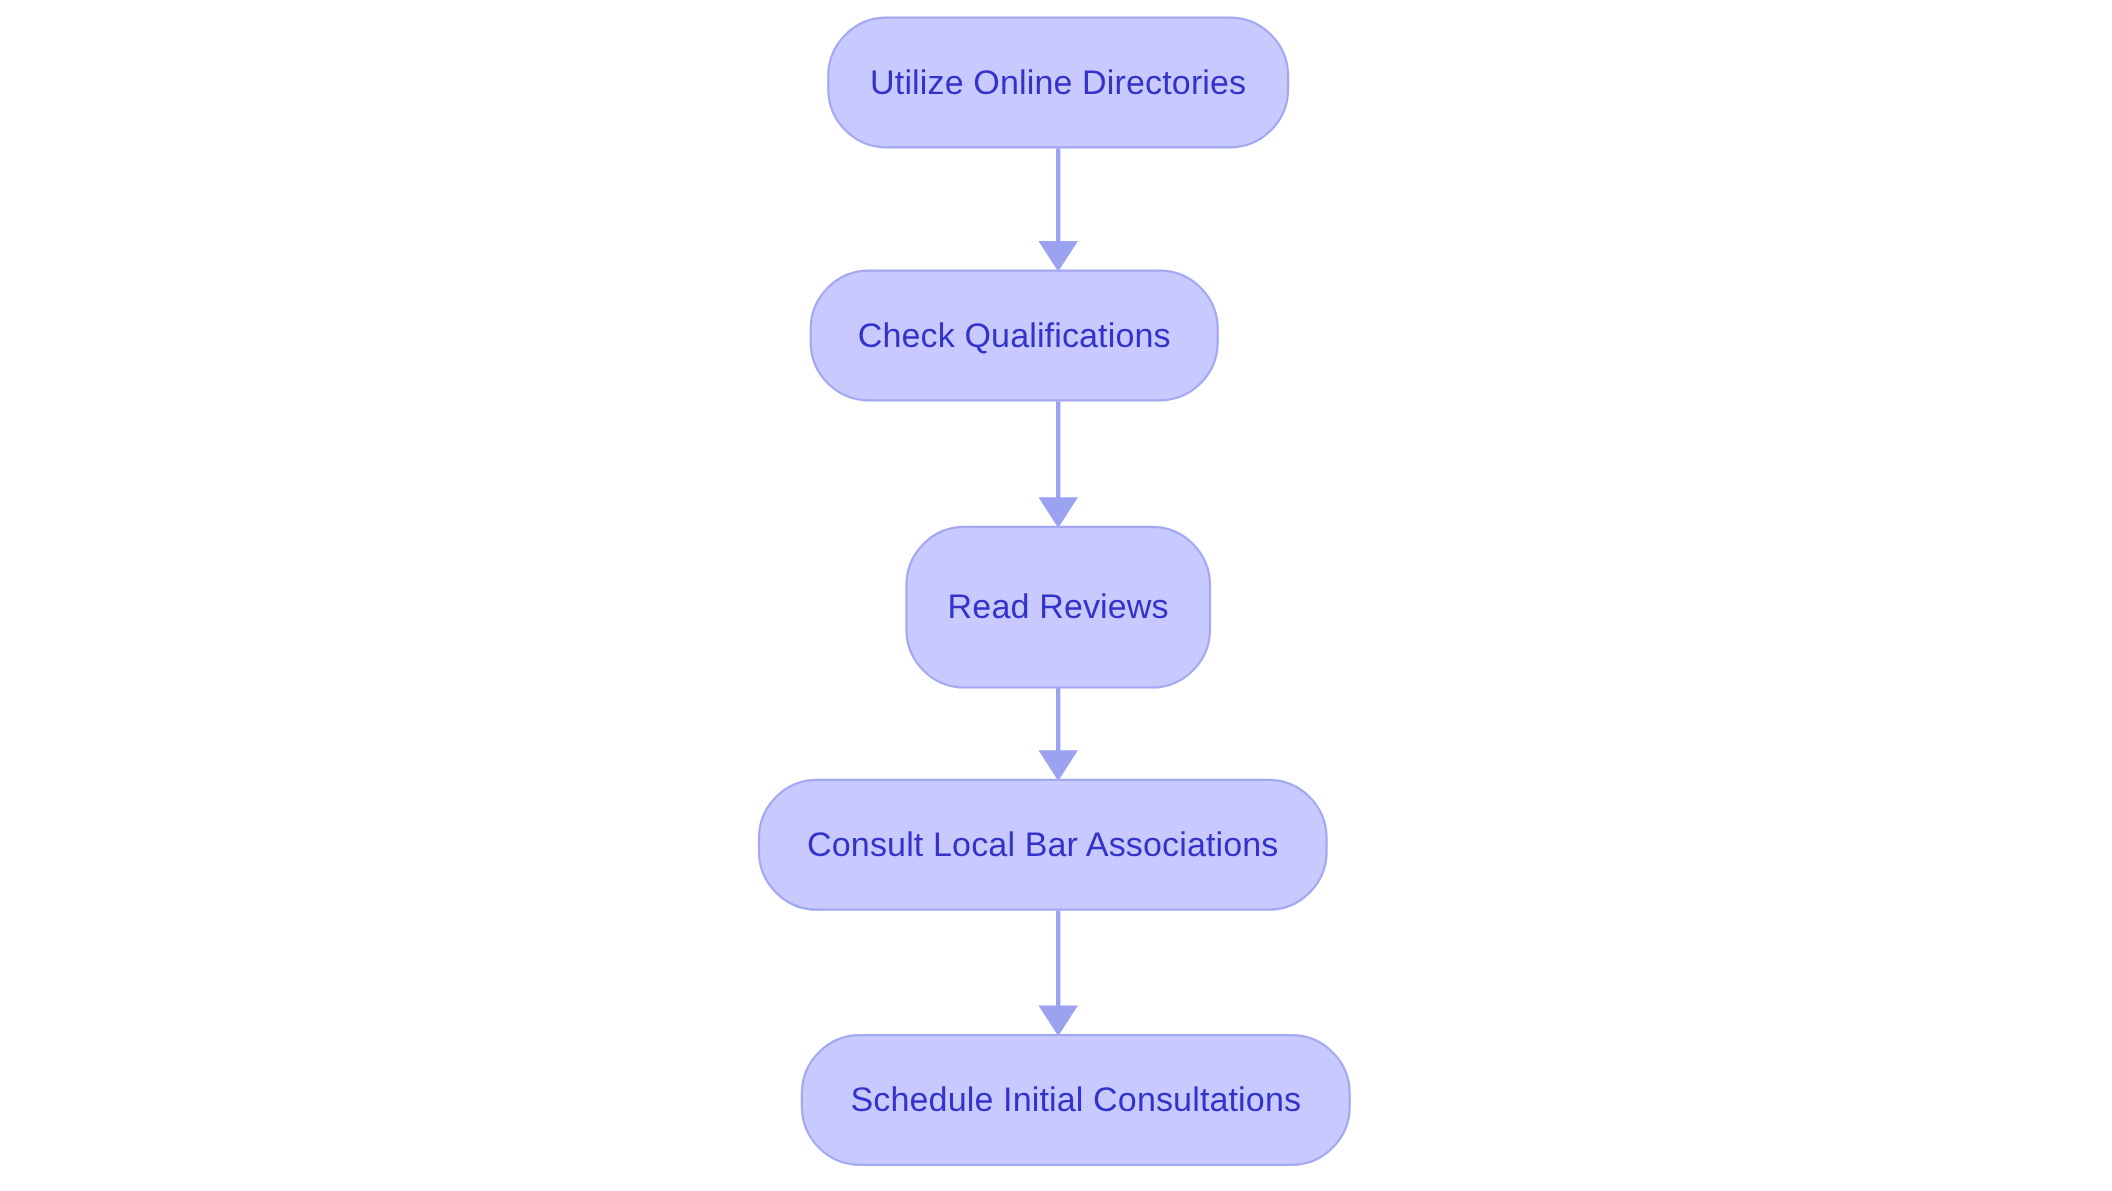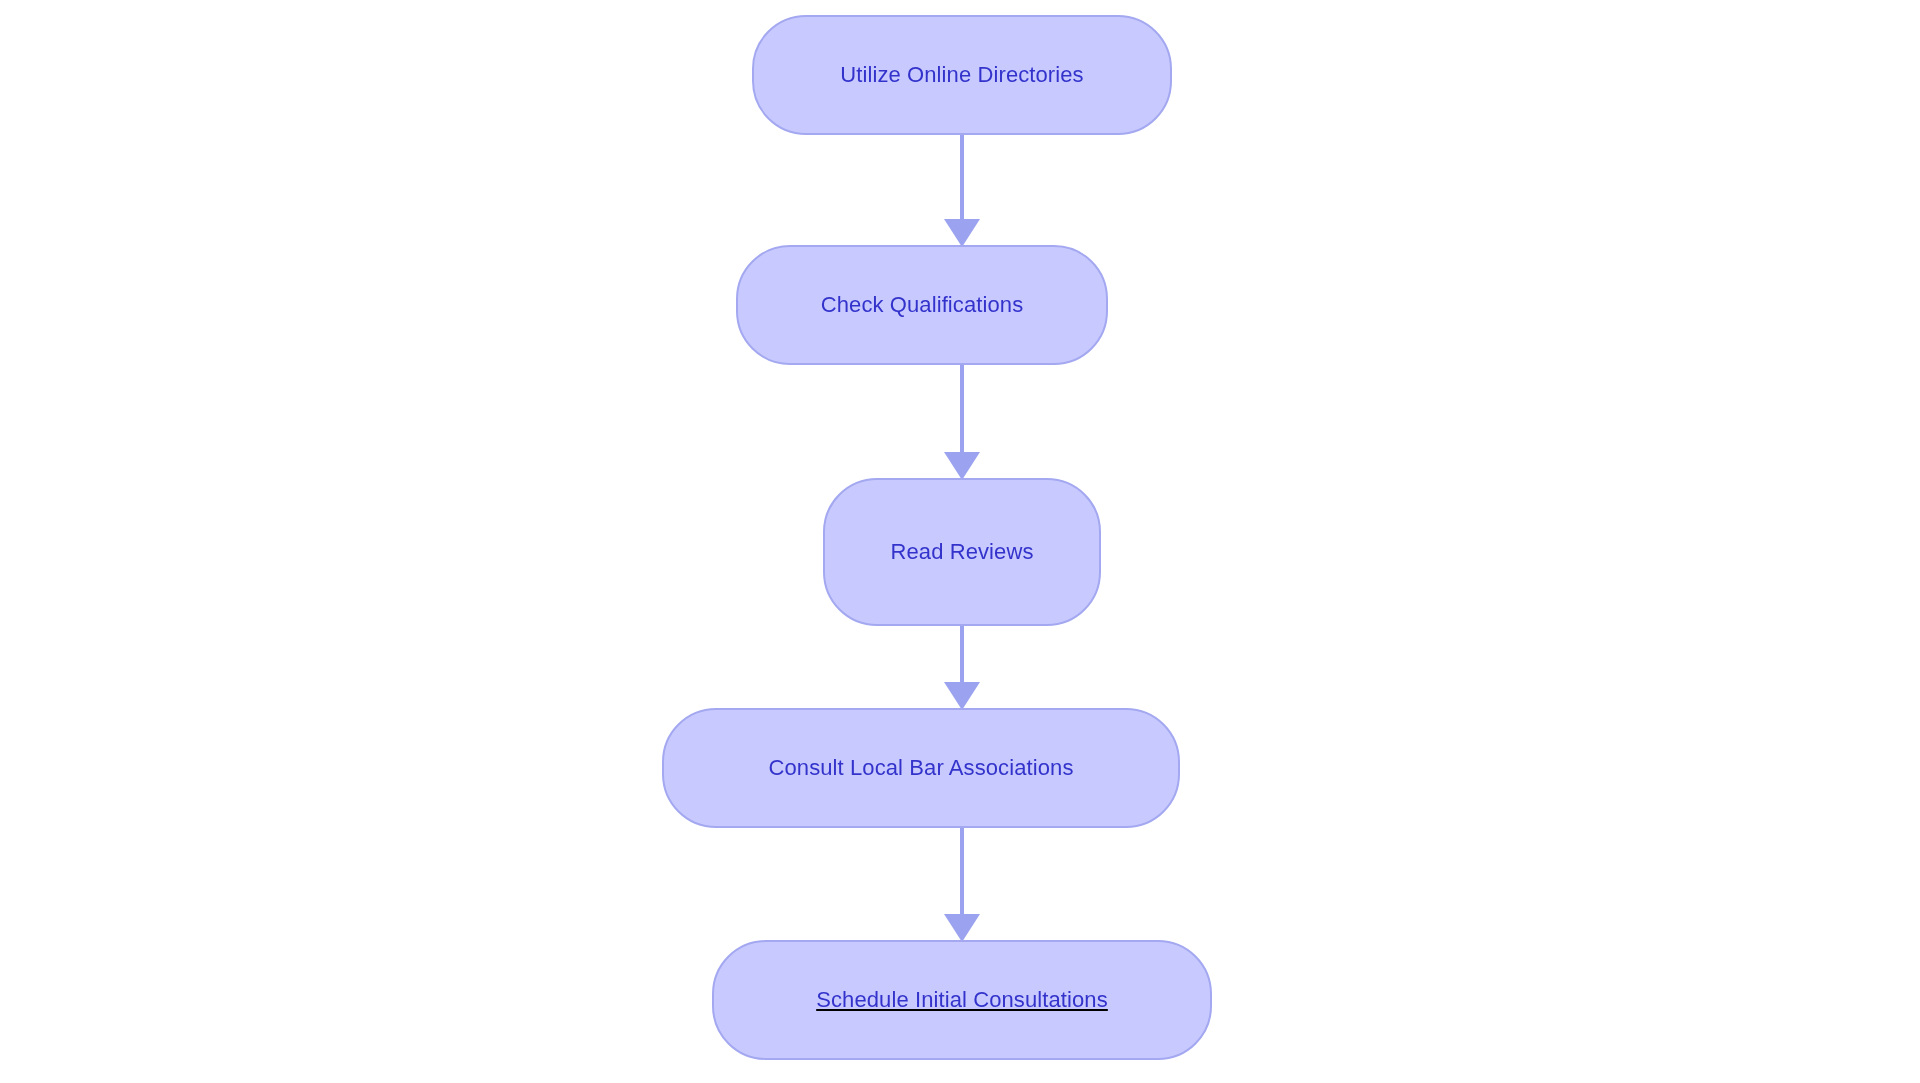--- a/index.html
+++ b/index.html
@@ -41,21 +41,21 @@
     display: flex;
     align-items: center;
     justify-content: center;
     background: #c8caff;
     border: 2px solid #a3a8f0;
     border-radius: 54px;
     text-align: center;
   }
   .flow-node-label {
     font-family: "Liberation Sans", "DejaVu Sans", sans-serif;
-    font-size: 22px;
+    font-size: 31px;
     font-weight: 400;
     line-height: 1.15;
     color: #3333cc;
     letter-spacing: 0.1px;
     white-space: nowrap;
     user-select: none;
   }
 </style>
 </head>
 <body>
@@ -88,22 +88,22 @@
     </div>
 
     <div class="flow-node" style="left:736px; top:245px; width:372px; height:120px;">
       <span class="flow-node-label">Check Qualifications</span>
     </div>
 
     <div class="flow-node" style="left:823px; top:478px; width:278px; height:148px;text-align:center;">
       <span class="flow-node-label">Read Reviews</span>
     </div>
 
-    <div class="flow-node" style="left:662px; top:708px; width:518px; height:120px;">
+    <div class="flow-node" style="left:689px; top:708px; width:518px; height:120px;">
       <span class="flow-node-label">Consult Local Bar Associations</span>
     </div>
 
-    <div class="flow-node" style="left:712px; top:940px; width:500px; height:120px;text-decoration:underline;">
+    <div class="flow-node" style="left:728px; top:940px; width:500px; height:120px;">
       <span class="flow-node-label">Schedule Initial Consultations</span>
     </div>
 
   </div>
 </div>
 
 </body></html>

